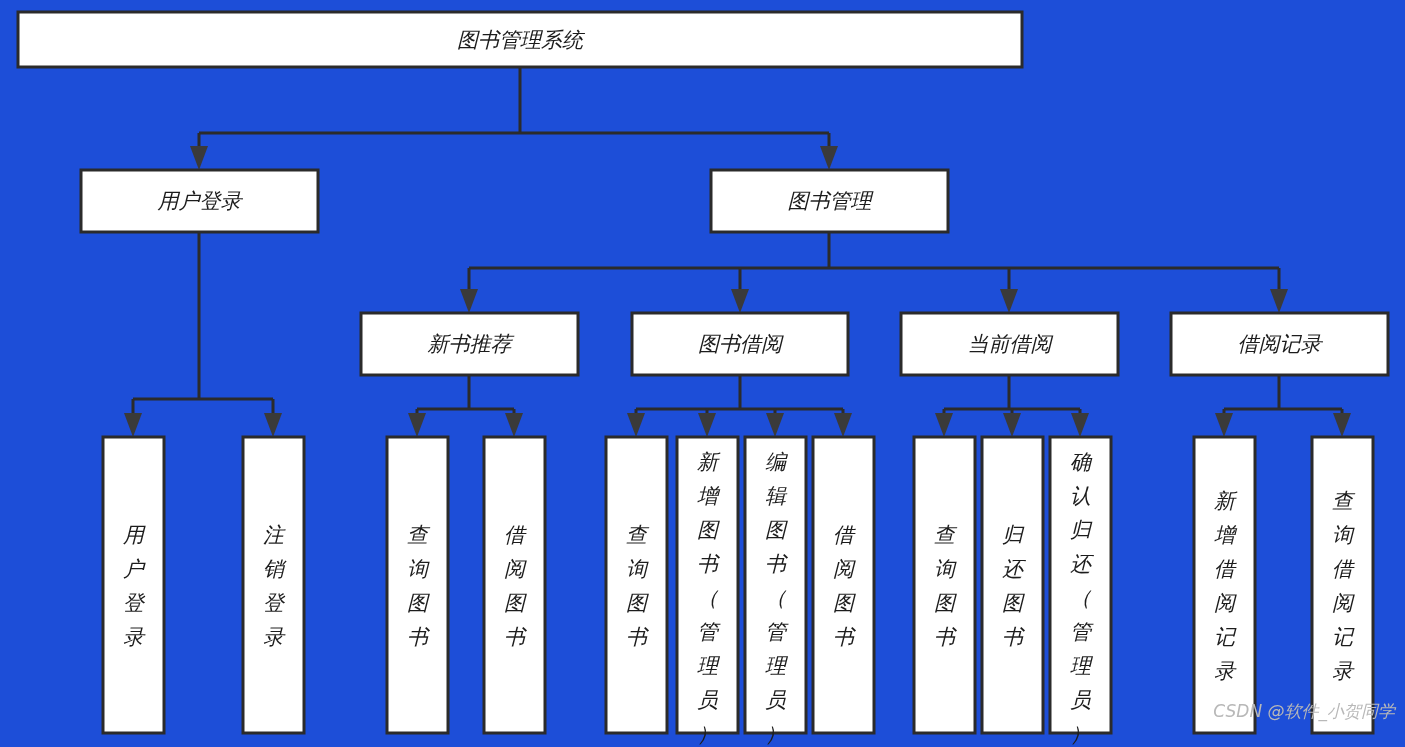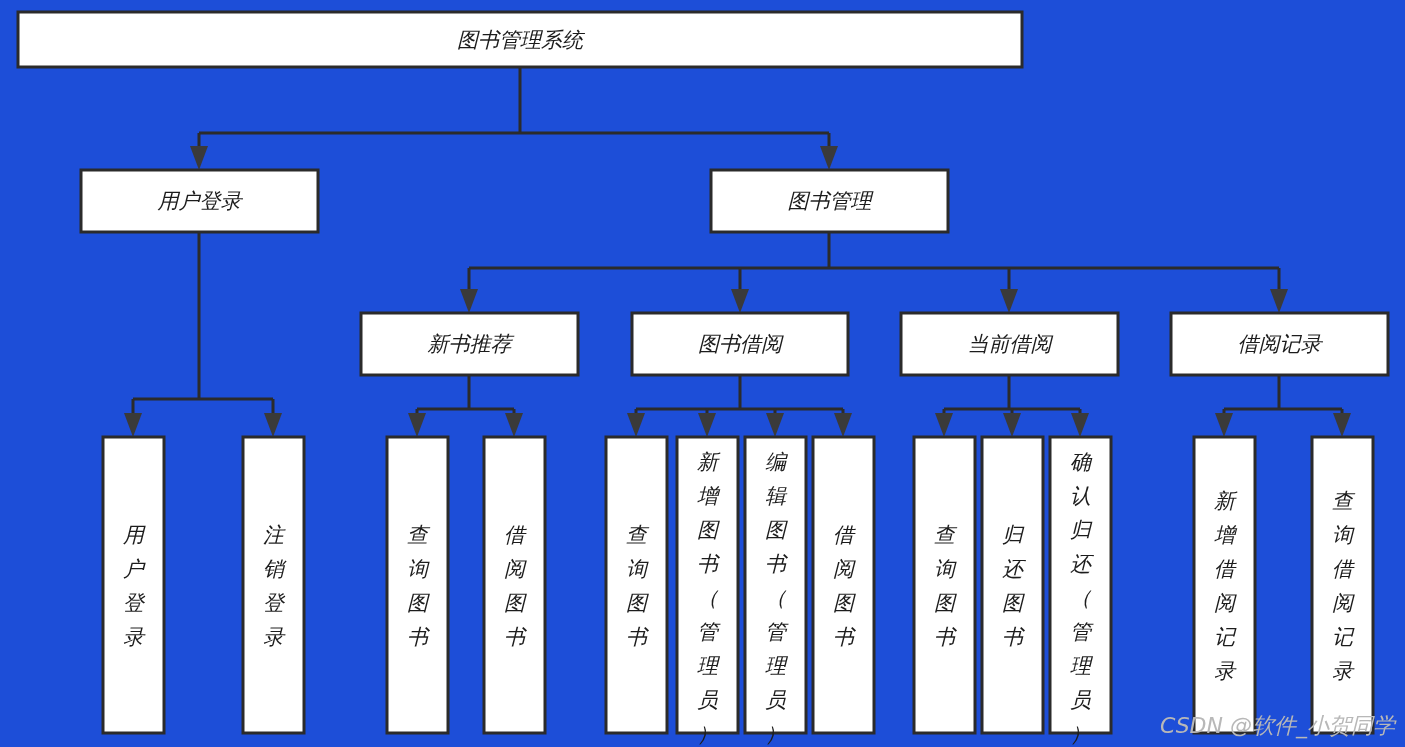--- a/index.html
+++ b/index.html
@@ -44,23 +44,23 @@
   .node-label {
     font-family: "DejaVu Sans", "Liberation Sans", sans-serif;
     font-size: 21px;
     fill: #1c1c1c;
     text-anchor: middle;
     dominant-baseline: middle;
   }
   .watermark {
     position: absolute;
     right: 10px;
-    bottom: 6px;
+    bottom: 24px;
     font-family: "DejaVu Sans", "Liberation Sans", sans-serif;
-    font-size: 22px;
+    font-size: 17px;
     color: #b8b8b8;
     white-space: nowrap;
     pointer-events: none;
   }
 </style>
 </head>
 <body>
 
 <div id="stage">
 

